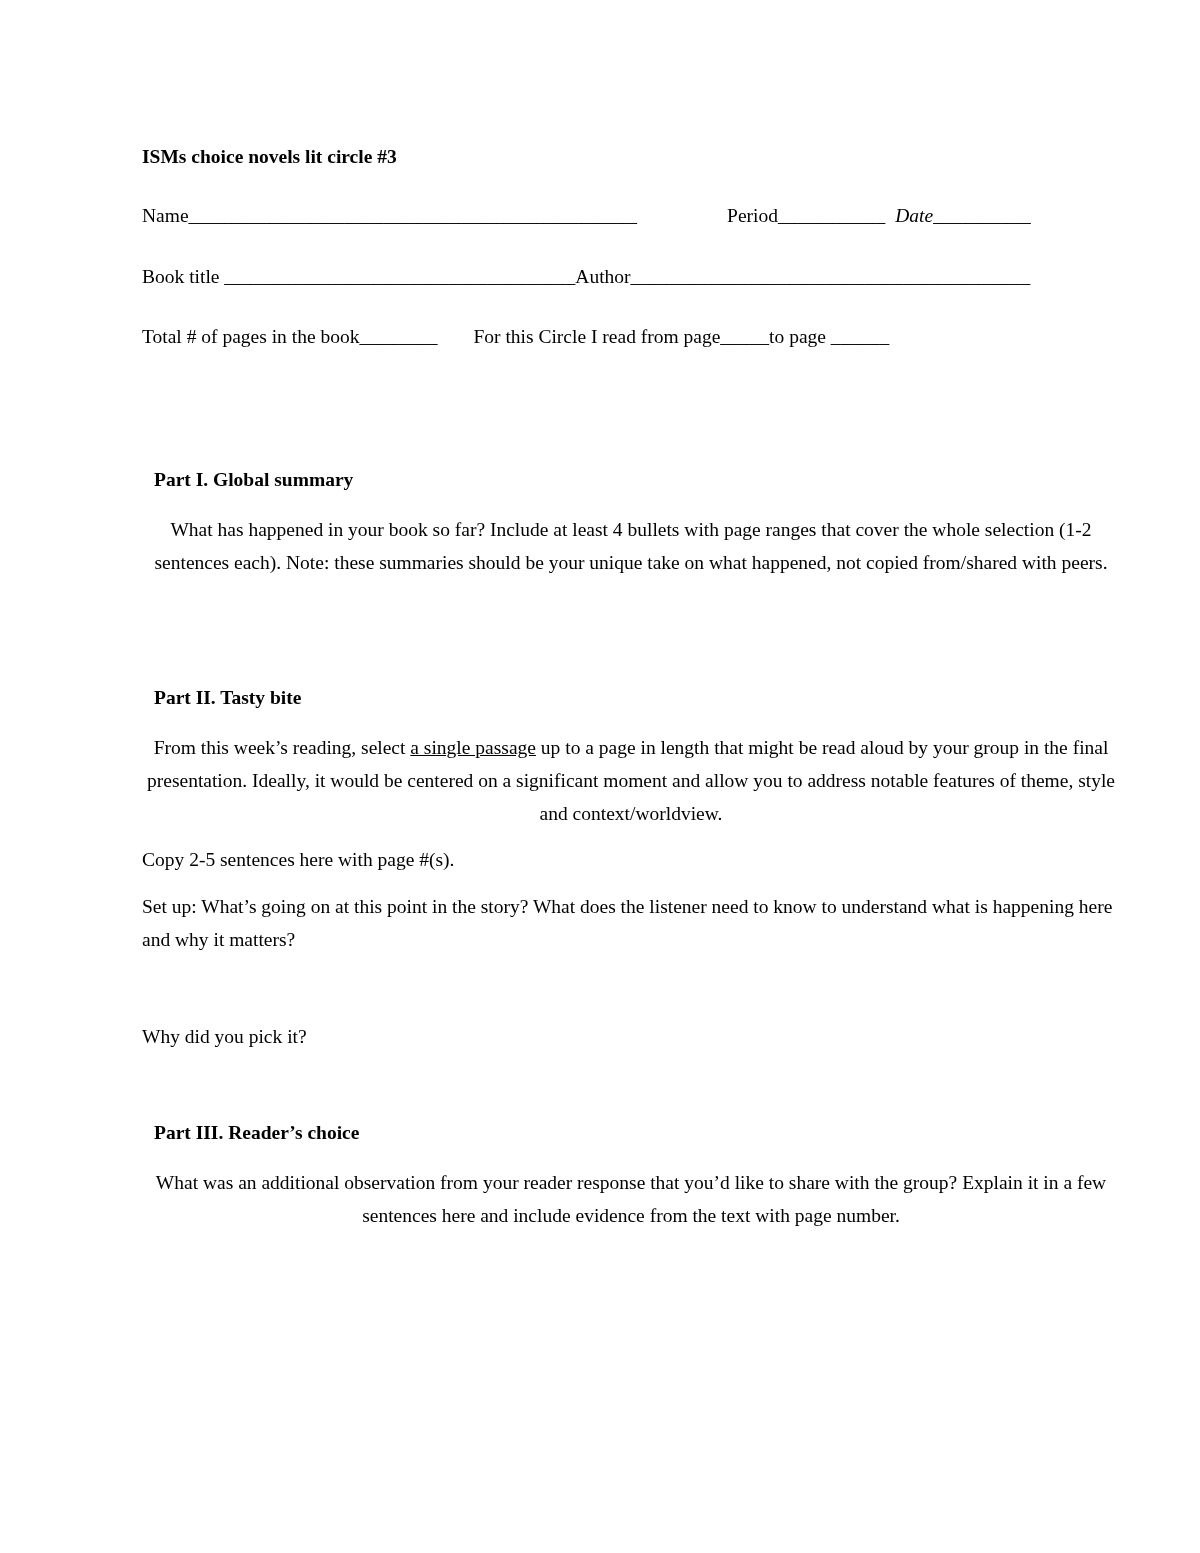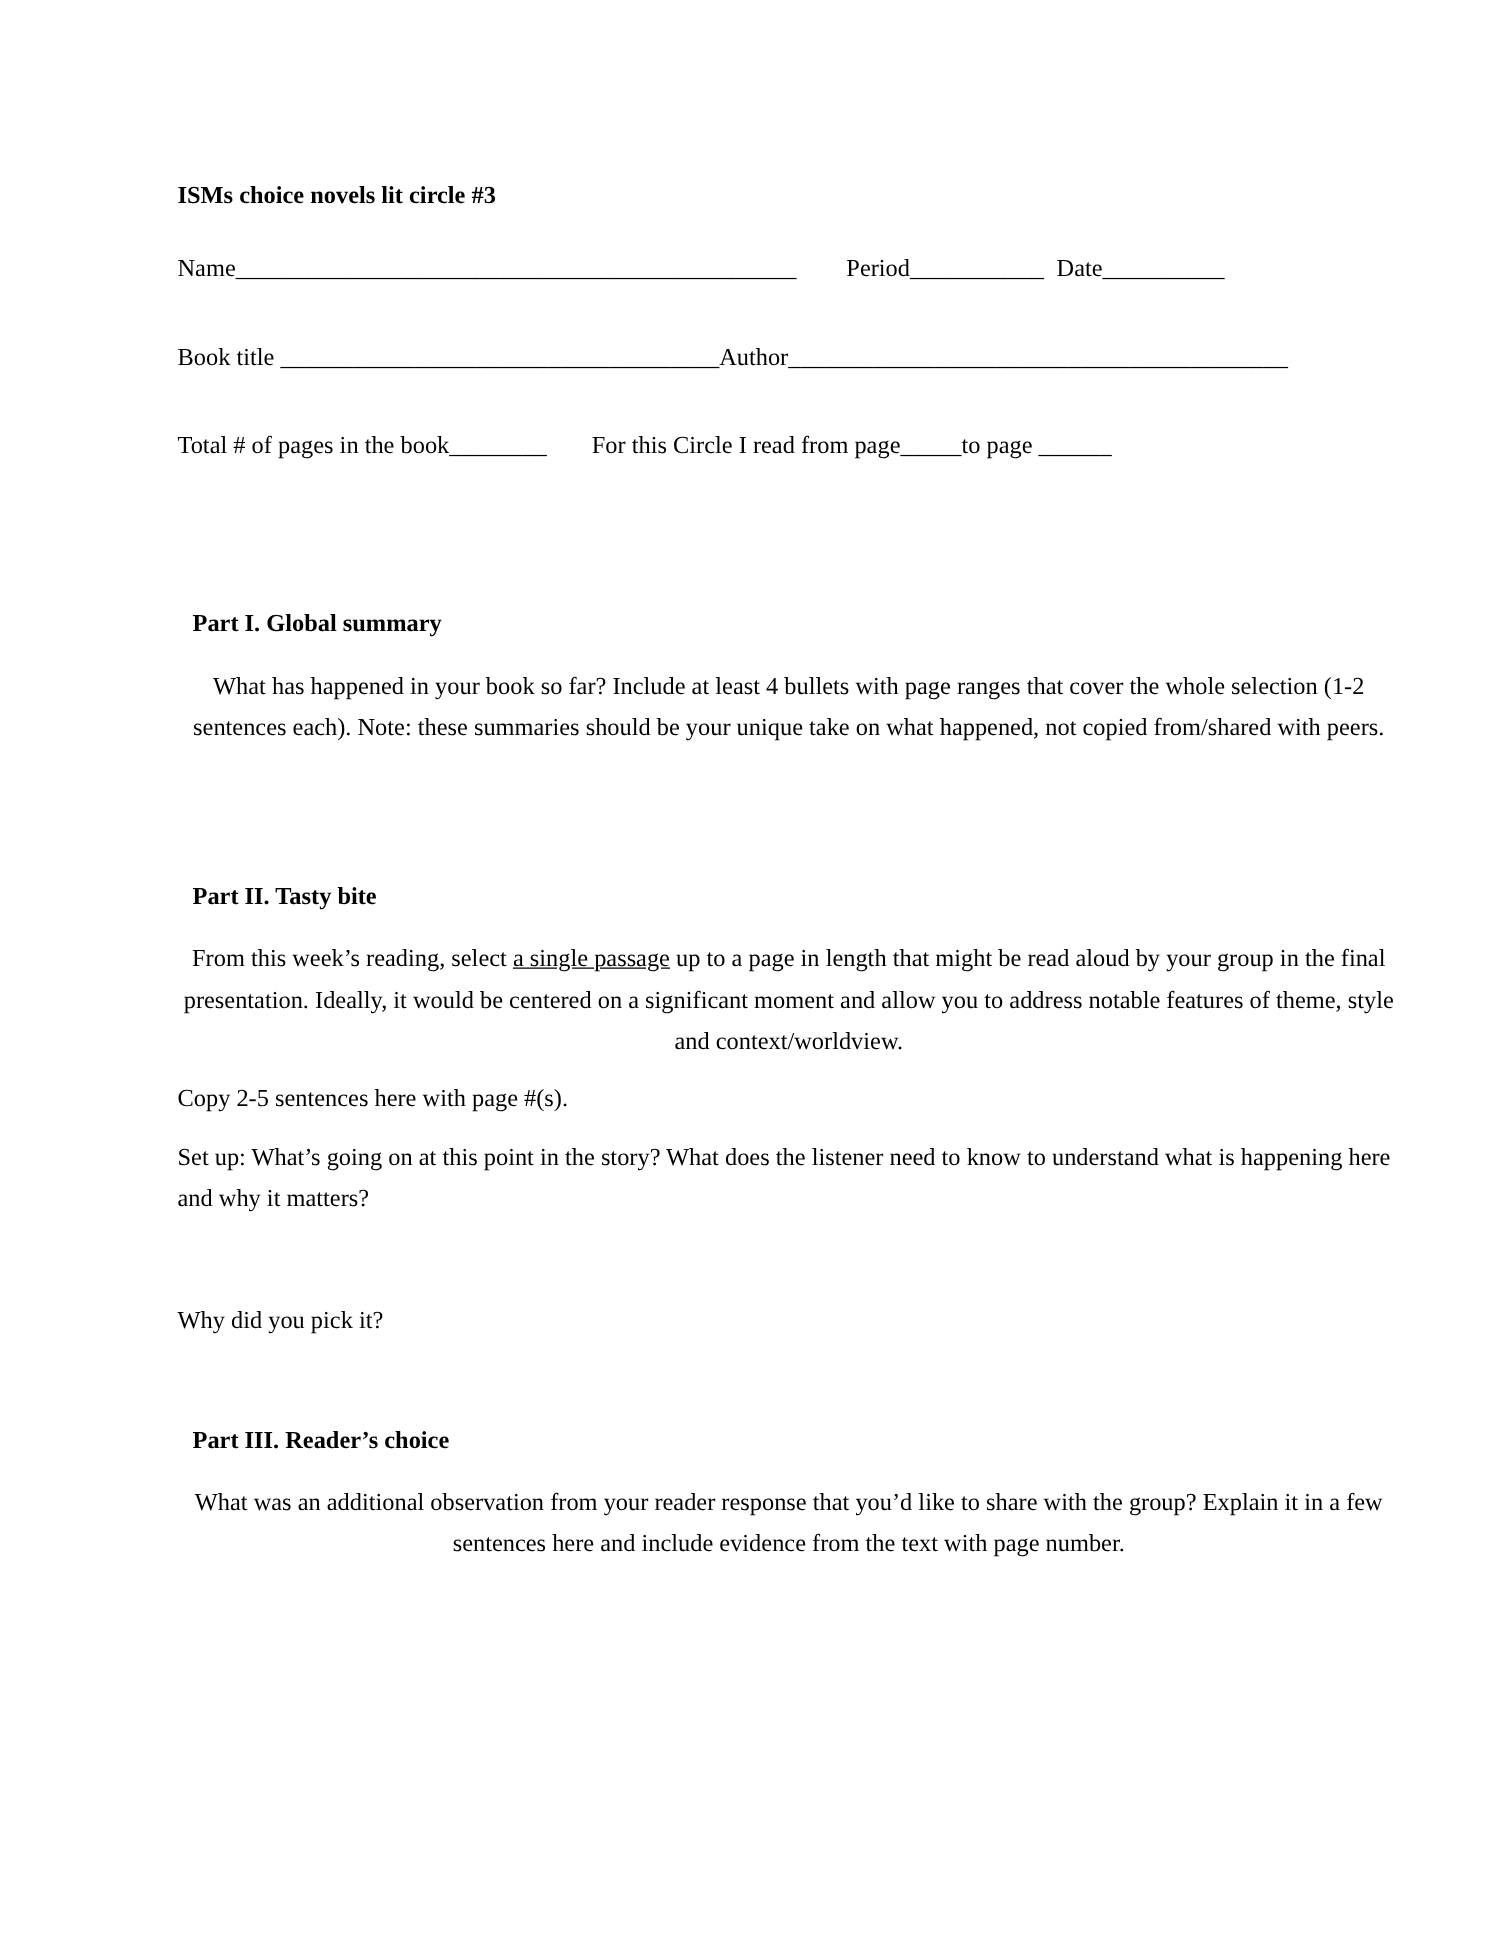--- a/index.html
+++ b/index.html
@@ -33,30 +33,30 @@
     white-space: pre-wrap;
     margin: 0;
   }
   .blank {
     letter-spacing: 0;
   }
   .underlined {
     text-decoration: underline;
   }
   
-  .mt-field { margin-top: 38px; }
+  .mt-field { margin-top: 28px; }
   .mt-para  { margin-top: 29px; }
   .mt-md    { margin-top: 17px; text-align: center; }
   .mt-sm    { margin-top: 14px; }
   .mt-lg    { margin-top: 64px; }
   .mt-xl    { margin-top: 110px; }
   .mt-xxl   { margin-top: 103px; }
   
-  .ml-gap-lg { margin-left: 40px; }
-  .ml-gap-sm { margin-left: 10px; }
+  .ml-gap-lg { margin-left: 90px; }
+  .ml-gap-sm { margin-left: 10px; font-style: italic; }
   .ml-gap-md { margin-left: 36px; }
 </style>
 </head>
 <body>
 
 <div class="page">
 
   <p class="doc-title">ISMs choice novels lit circle #3</p>
 
   <p class="field-line"><span>Name</span><span class="blank">______________________________________________</span><span class="ml-gap-lg">Period</span><span class="blank">___________</span><span class="ml-gap-sm">Date</span><span class="blank">__________</span></p>

